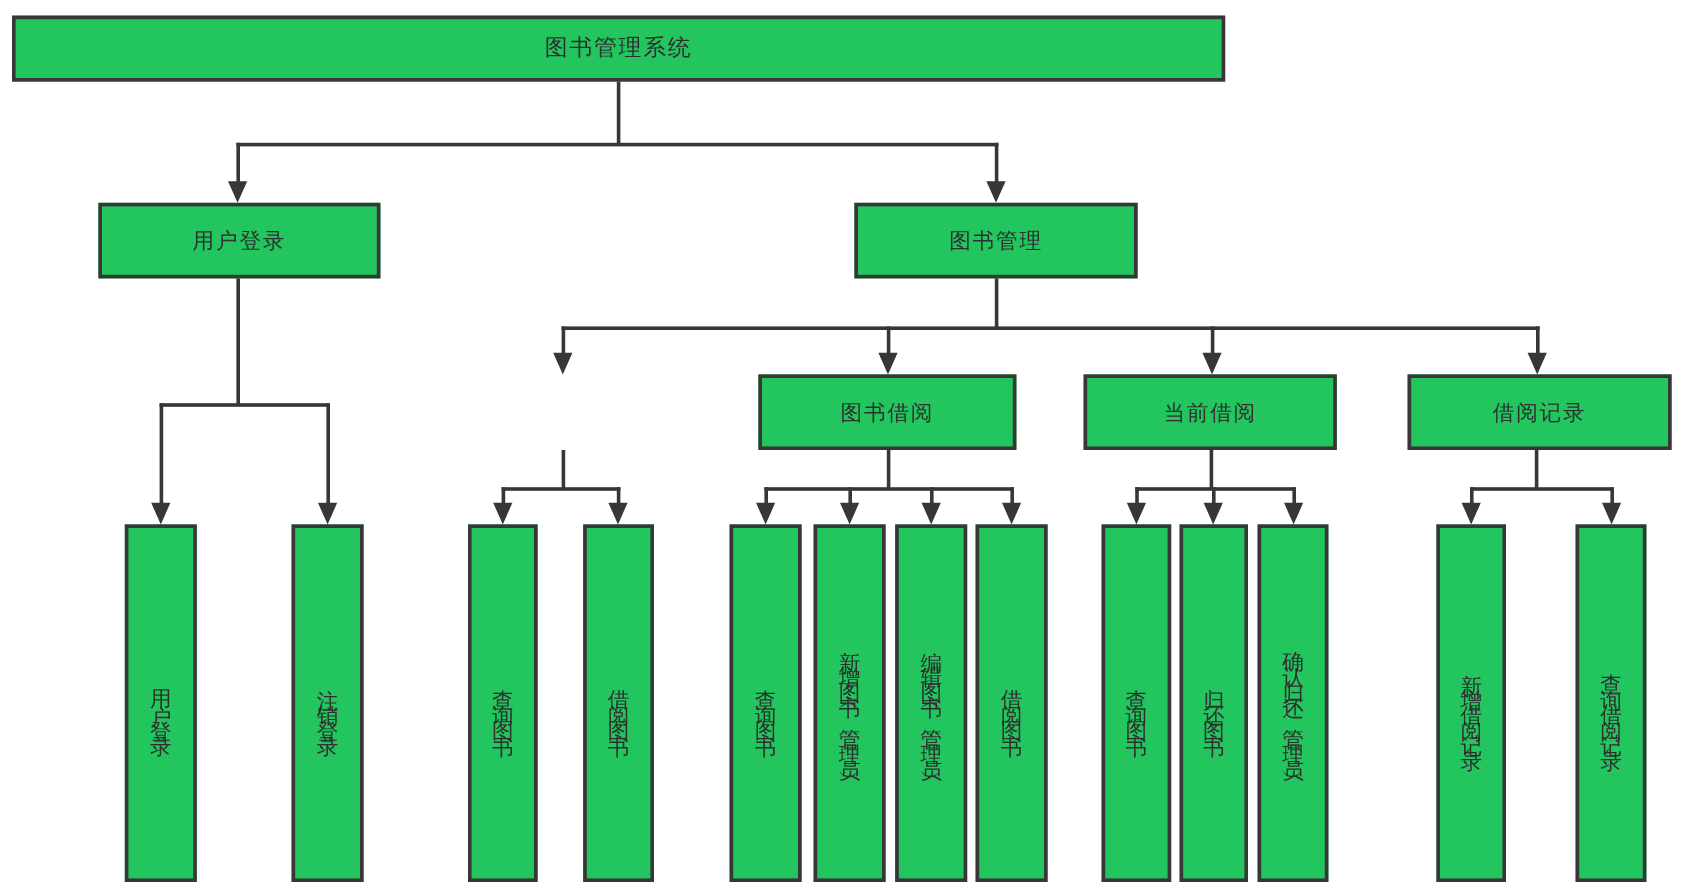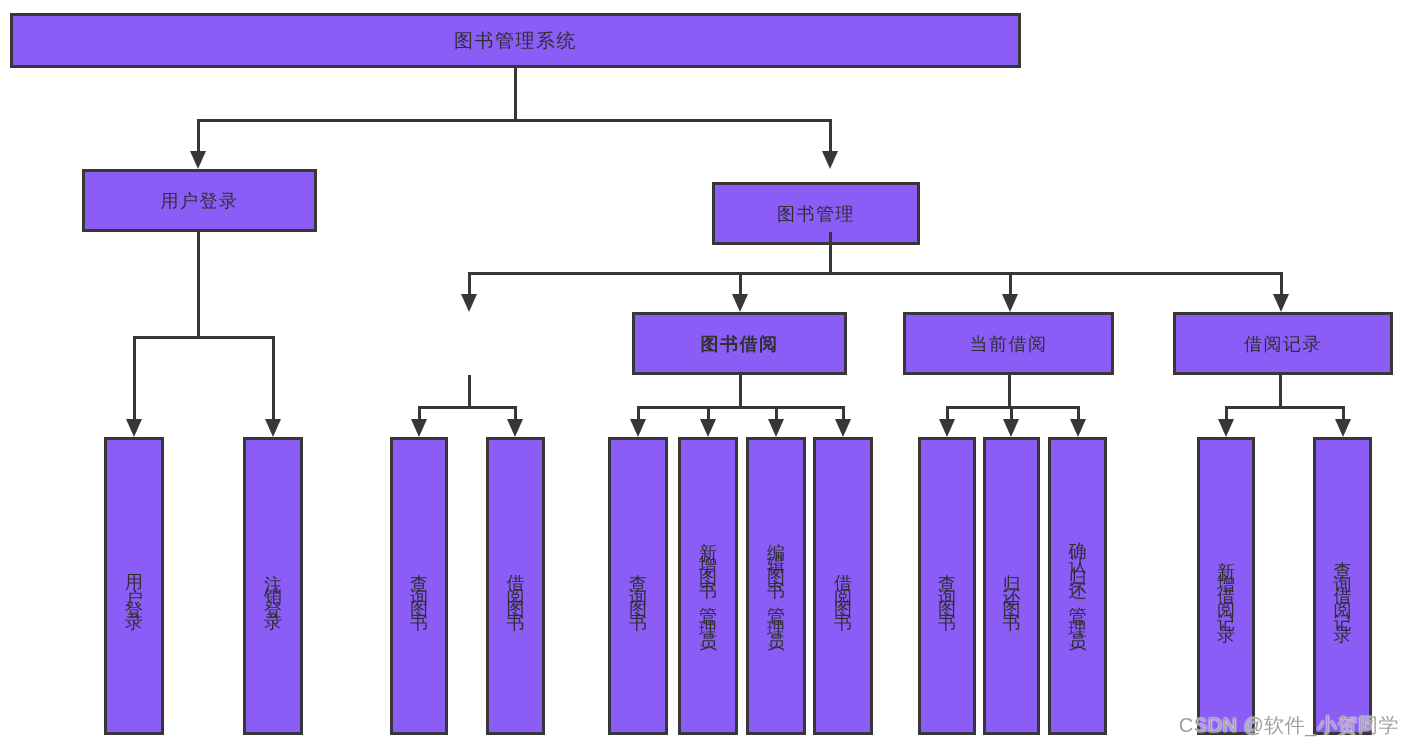--- a/index.html
+++ b/index.html
@@ -2,21 +2,21 @@
 <html><head>
 <meta charset="utf-8">
 <style>
   html,body { margin:0; padding:0; background:#ffffff; }
   .canvas {
     position:relative; width:1405px; height:747px; background:#ffffff;
     font-family:"Liberation Sans", sans-serif; overflow:hidden;
   }
   .node {
     position:absolute; box-sizing:border-box;
-    border:3px solid #373737; background:#8b5cf6;
+    border:3px solid #373737; background:#22c55e;
     display:flex; align-items:center; justify-content:center;
     font-size:18px; color:#2f2f2f; letter-spacing:1.5px; line-height:1;
     white-space:nowrap;
   }
   .root { font-size:19px; }
   .vnode {
     writing-mode:vertical-rl; text-orientation:mixed;
     letter-spacing:13px; white-space:normal; line-height:1;
   }
   .h { position:absolute; height:2.5px; background:#373737; }
@@ -40,41 +40,41 @@
   <div class="node root" style="left:10px; top:13px; width:1011px; height:55px;">图书管理系统</div>
 
   <div class="v" style="left:514px; top:68px;  height:53px;"></div>
   <div class="h" style="left:197px; top:119px; width:635px;"></div>
   <div class="v" style="left:197px; top:119px; height:33px;"></div>
   <div class="arr" style="left:190px; top:151px;"></div>
   <div class="v" style="left:829px; top:119px; height:33px;"></div>
   <div class="arr" style="left:822px; top:151px;"></div>
 
   <div class="node" style="left:82px;  top:169px; width:235px; height:63px;">用户登录</div>
-  <div class="node" style="left:712px; top:169px; width:208px; height:63px;margin-top:13px;">图书管理</div>
+  <div class="node" style="left:712px; top:169px; width:236px; height:63px;">图书管理</div>
 
   <div class="v" style="left:197px; top:232px; height:106px;"></div>
   <div class="h" style="left:133px; top:336px; width:142px;"></div>
   <div class="v" style="left:133px; top:336px; height:84px;"></div>
   <div class="arr" style="left:126px; top:419px;"></div>
   <div class="v" style="left:272px; top:336px; height:84px;"></div>
   <div class="arr" style="left:265px; top:419px;"></div>
 
   <div class="v" style="left:829px;  top:232px; height:42px;"></div>
   <div class="h" style="left:468px;  top:272px; width:815px;"></div>
   <div class="v" style="left:468px;  top:272px; height:23px;"></div>
   <div class="arr" style="left:461px;  top:294px;"></div>
   <div class="v" style="left:739px;  top:272px; height:23px;"></div>
   <div class="arr" style="left:732px;  top:294px;"></div>
   <div class="v" style="left:1009px; top:272px; height:23px;"></div>
   <div class="arr" style="left:1002px; top:294px;"></div>
   <div class="v" style="left:1280px; top:272px; height:23px;"></div>
   <div class="arr" style="left:1273px; top:294px;"></div>
 
-  <div class="node" style="left:632px;  top:312px; width:215px; height:63px;font-weight:bold;">图书借阅</div>
+  <div class="node" style="left:632px;  top:312px; width:215px; height:63px;">图书借阅</div>
   <div class="node" style="left:903px;  top:312px; width:211px; height:63px;">当前借阅</div>
   <div class="node" style="left:1173px; top:312px; width:220px; height:63px;">借阅记录</div>
 
   <div class="v" style="left:468px; top:375px; height:33px;"></div>
   <div class="h" style="left:418px; top:406px; width:99px;"></div>
   <div class="v" style="left:418px; top:406px; height:15px;"></div>
   <div class="arr" style="left:411px; top:419px;"></div>
   <div class="v" style="left:514px; top:406px; height:15px;"></div>
   <div class="arr" style="left:507px; top:419px;"></div>
 
@@ -116,15 +116,14 @@
   <div class="node vnode" style="left:746px;  top:437px; width:60px; height:298px;">编辑图书（管理员）</div>
   <div class="node vnode" style="left:813px;  top:437px; width:60px; height:298px;">借阅图书</div>
 
   <div class="node vnode" style="left:918px;  top:437px; width:58px; height:298px;">查询图书</div>
   <div class="node vnode" style="left:983px;  top:437px; width:57px; height:298px;">归还图书</div>
   <div class="node vnode" style="left:1048px; top:437px; width:59px; height:298px;">确认归还（管理员）</div>
 
   <div class="node vnode" style="left:1197px; top:437px; width:58px; height:298px;">新增借阅记录</div>
   <div class="node vnode" style="left:1313px; top:437px; width:59px; height:298px;">查询借阅记录</div>
 
-  <div class="watermark">CSDN @软件_小贺同学</div>
 
 </div>
 
 </body></html>

